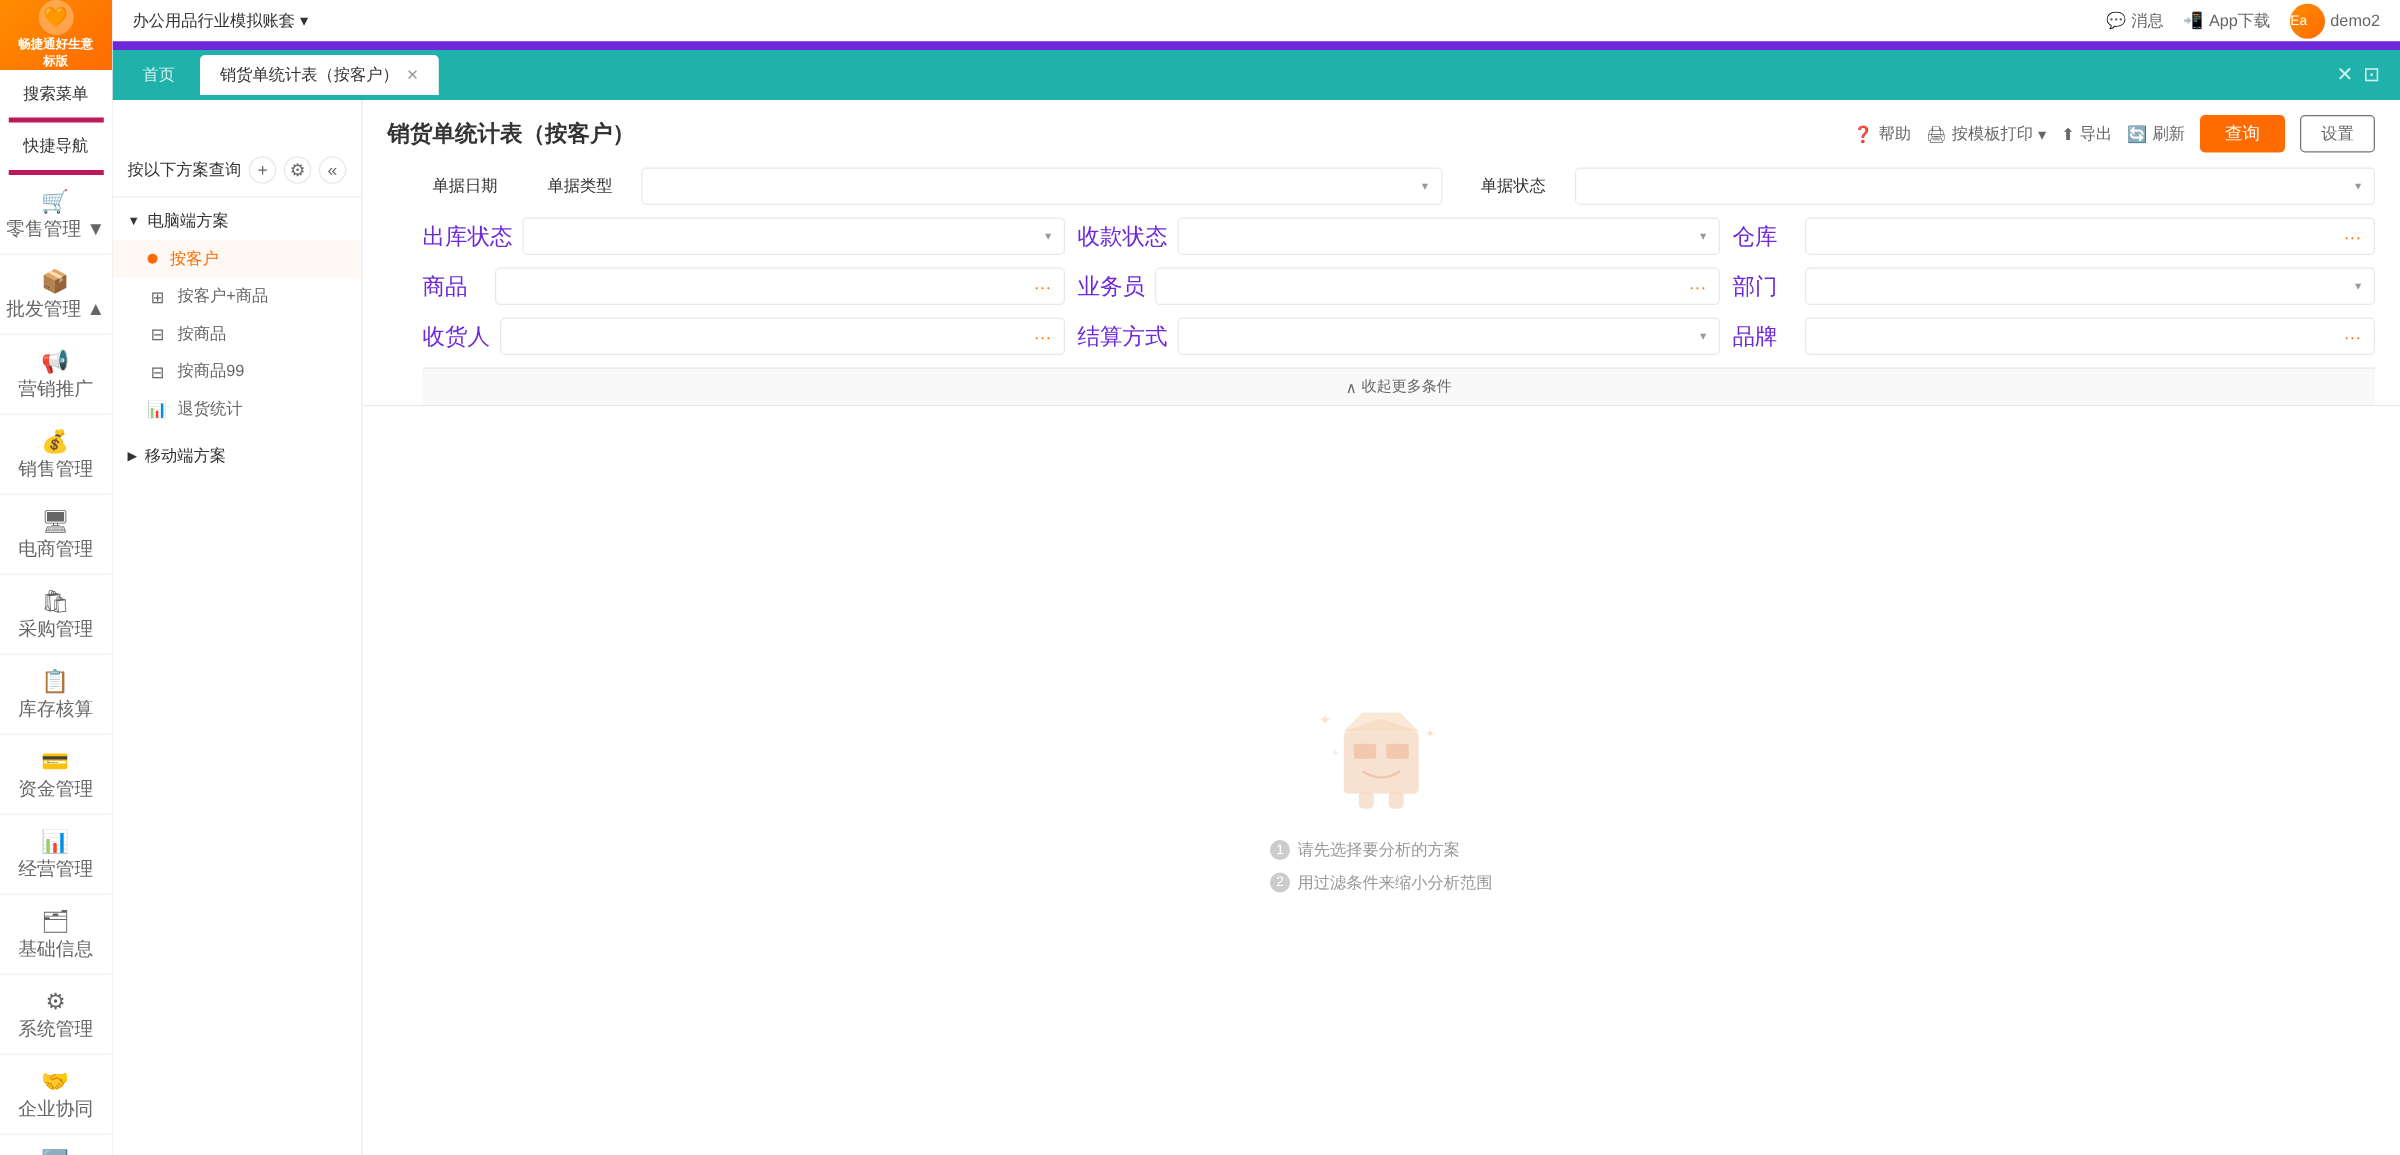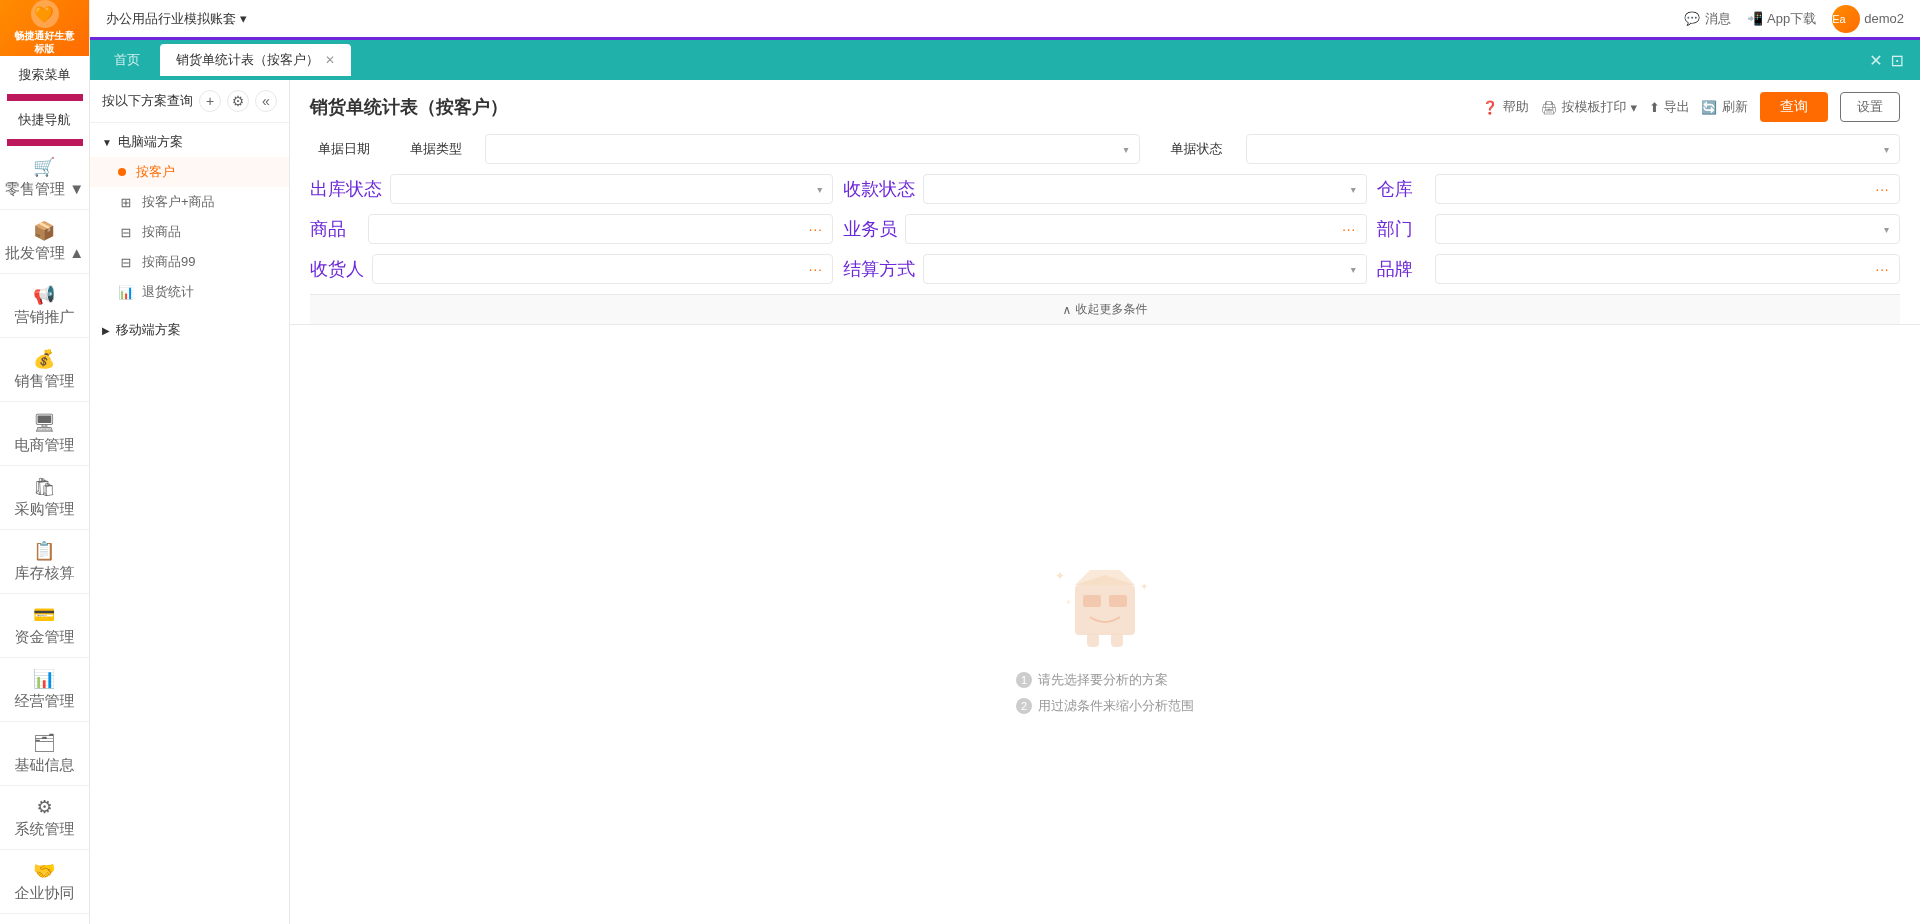--- a/index.html
+++ b/index.html
@@ -57,21 +57,21 @@
       flex: 1;
       display: flex;
       flex-direction: column;
       overflow: hidden;
     }
 
     
     #top-header {
       height: 40px;
       background: #fff;
-      border-bottom: 3px solid #6d28d9;
+      border-bottom: 7px solid #6d28d9;
       display: flex;
       align-items: center;
       padding: 0 16px;
       justify-content: space-between;
     }
     .header-left {
       display: flex;
       align-items: center;
       gap: 8px;
       color: #666;
@@ -171,20 +171,21 @@
       flex-shrink: 0;
     }
     .left-panel-header {
       padding: 10px 12px;
       display: flex;
       align-items: center;
       justify-content: space-between;
       border-bottom: 1px solid #f0f0f0;
       font-size: 13px;
       color: #333;
+      margin-top: 35px;
     }
     .left-panel-actions {
       display: flex;
       align-items: center;
       gap: 6px;
     }
     .left-panel-action-btn {
       width: 22px;
       height: 22px;
       border: 1px solid #e8e8e8;
@@ -291,20 +292,21 @@
       border-radius: 4px;
       padding: 5px 16px;
       cursor: pointer;
       font-size: 13px;
     }
 
     
     #filter-area {
       background: #fff;
       padding: 12px 20px;
+      margin-left: 28px;
     }
     .filter-row {
       display: flex;
       align-items: center;
       gap: 12px;
       margin-bottom: 10px;
     }
     .filter-label {
       font-size: 13px;
       color: #333;
@@ -430,21 +432,21 @@
       color: white;
       font-size: 11px;
       display: flex;
       align-items: center;
       justify-content: center;
     }
 
     
     .search-menu {
       padding: 10px 12px;
-      border-bottom: 7px solid #be185d;
+      border-bottom: 4px solid #be185d;
       font-size: 13px;
       color: #333;
       cursor: pointer;
     }
 
     .divider { height: 1px; background: #f0f0f0; }
   </style>
 </head>
 <body>
 

